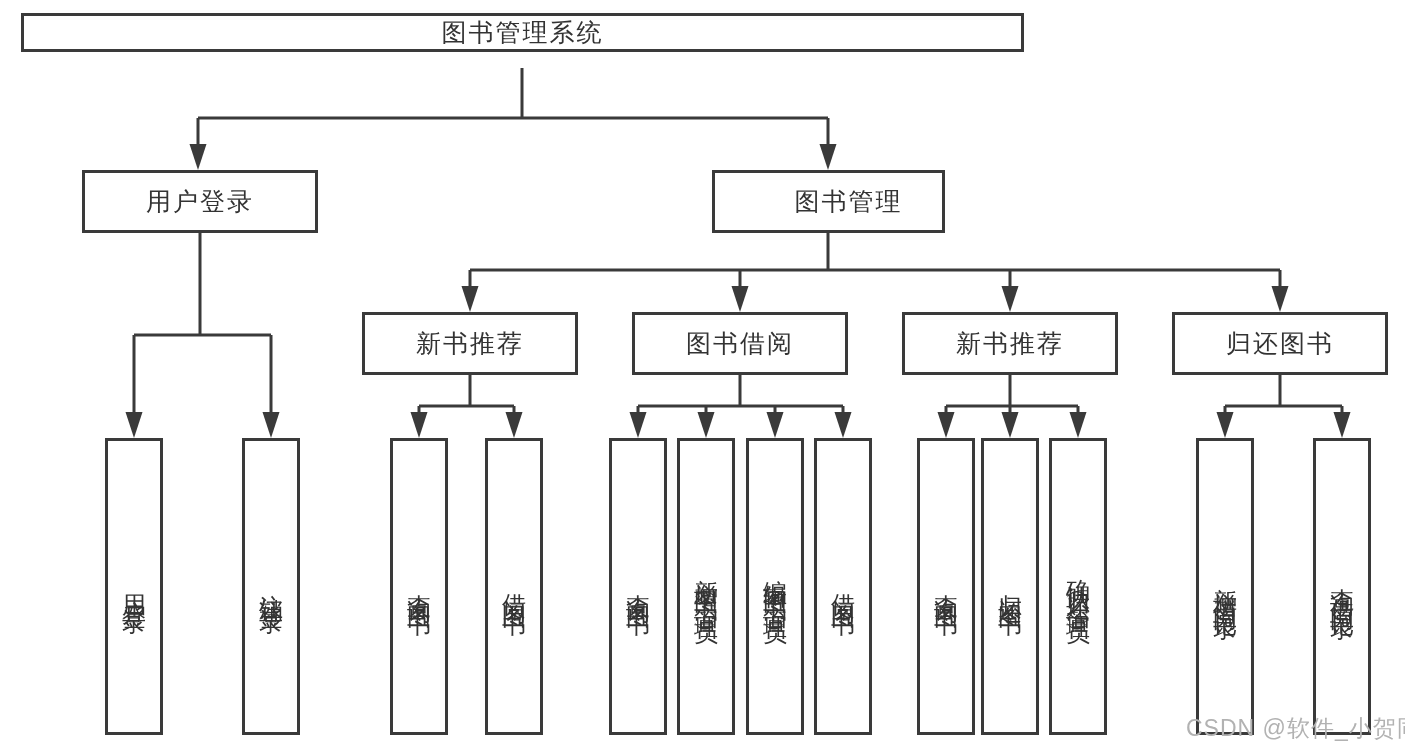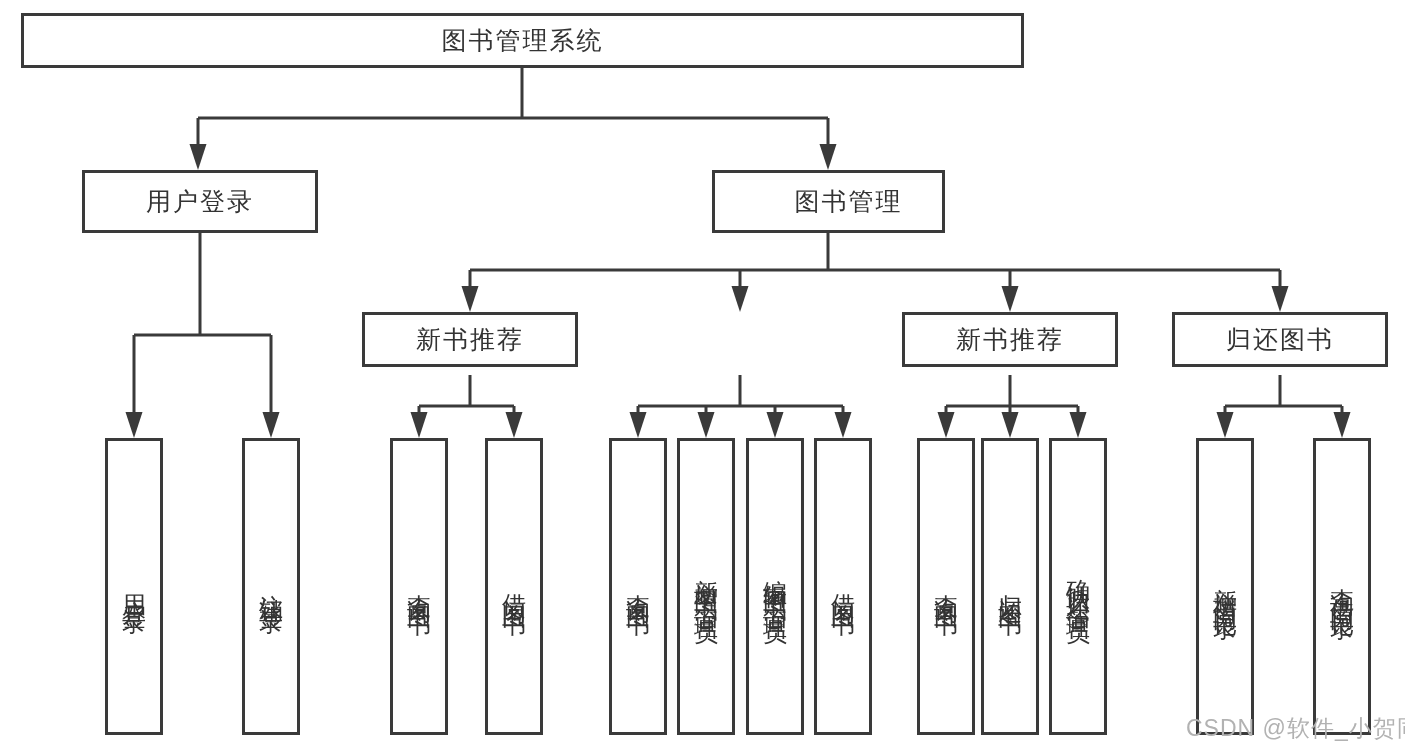--- a/index.html
+++ b/index.html
@@ -37,24 +37,24 @@
     background: var(--box-bg, #ffffff);
     color: var(--text, #333333);
     display: flex;
     align-items: center;
     justify-content: center;
     font-size: 25px;
     letter-spacing: 2px;
     white-space: nowrap;
   }
   .root-node {
-    left: 21px; top: 13px; width: 1003px; height: 55px;
+    left: 21px; top: 13px; width: 1003px; height: 39px;
   }
   .l2 { top: 170px; height: 63px; }
-  .l3 { top: 312px; width: 216px; height: 55px; }
+  .l3 { top: 312px; width: 216px; height: 63px; }
   .leaf {
     top: 438px;
     width: 58px;
     height: 297px;
     writing-mode: vertical-rl;
     text-orientation: mixed;
     font-size: 24px;
     letter-spacing: 6px;
     white-space: normal;
   }
@@ -116,20 +116,21 @@
       <polygon points="1333.5,412 1350.5,412 1342,438"></polygon>
     </g>
   </svg>
 
   <div class="node root-node">图书管理系统</div>
 
   <div class="node l2" style="left:82px;width:236px;">用户登录</div>
   <div class="node l2" style="left:712px;width:233px;padding-left:40px;">图书管理</div>
 
   <div class="node l3" style="left:362px;">新书推荐</div>
+  <div class="node l3" style="left:632px;">图书借阅</div>
   <div class="node l3" style="left:902px;">新书推荐</div>
   <div class="node l3" style="left:1172px;">归还图书</div>
 
   <div class="node leaf" style="left:105px;">用户登录</div>
   <div class="node leaf" style="left:242px;">注销登录</div>
 
   <div class="node leaf" style="left:390px;">查询图书</div>
   <div class="node leaf" style="left:485px;">借阅图书</div>
 
   <div class="node leaf" style="left:609px;">查询图书</div>

